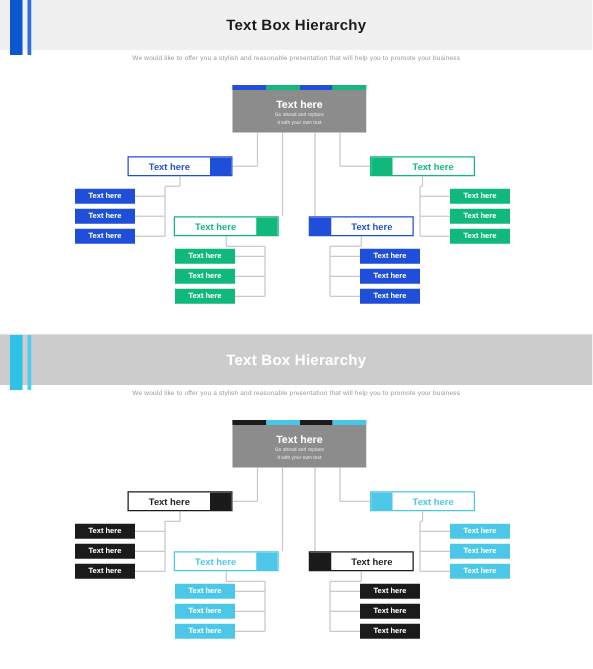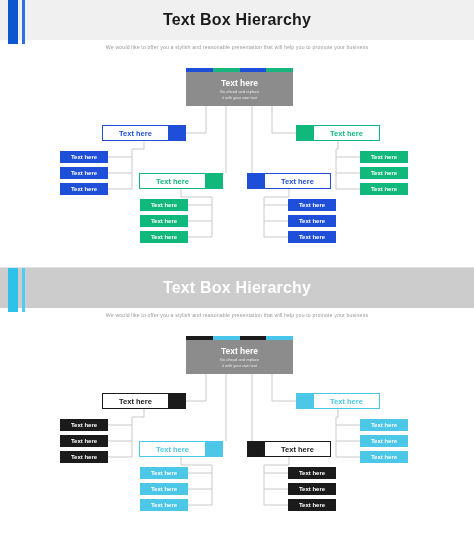--- a/index.html
+++ b/index.html
@@ -12,21 +12,21 @@
   .slide{position:relative;width:474px;height:267px;overflow:hidden;background:#fff;}
   .slide.second{border-top:1px solid #e3e3e3;}
 
   
   .header{position:absolute;left:0;top:0;width:474px;height:40px;display:flex;align-items:center;justify-content:center;}
   .hdr-blue{background:#f0f0f0;}
   .hdr-gray{background:#cccccc;}
   .accent{position:absolute;top:0;height:44px;}
   .accent.bar1{left:8px;width:10px;}
   .accent.bar2{left:22px;width:3px;}
-  .title{font-size:16px;font-weight:bold;letter-spacing:.2px;}
+  .title{font-size:12px;font-weight:bold;letter-spacing:.2px;}
   .title.dark{color:#1b1b1b;}
   .title.light{color:#ffffff;}
 
   .subtitle{
     position:absolute;left:0;top:44px;width:474px;text-align:center;
     font-size:5.2px;color:#9a9a9a;letter-spacing:.15px;
   }
 
   
   .canvas{position:absolute;left:0;top:0;width:474px;height:267px;}

